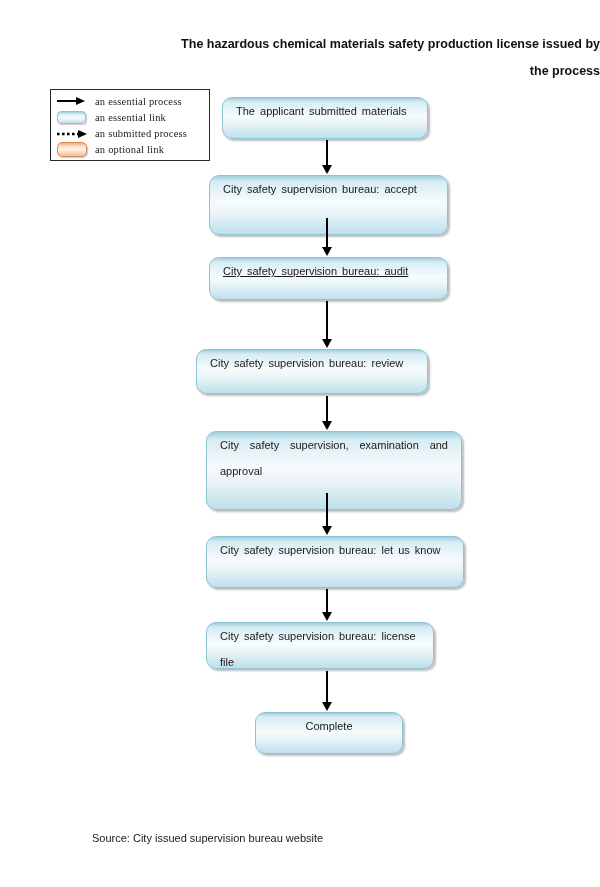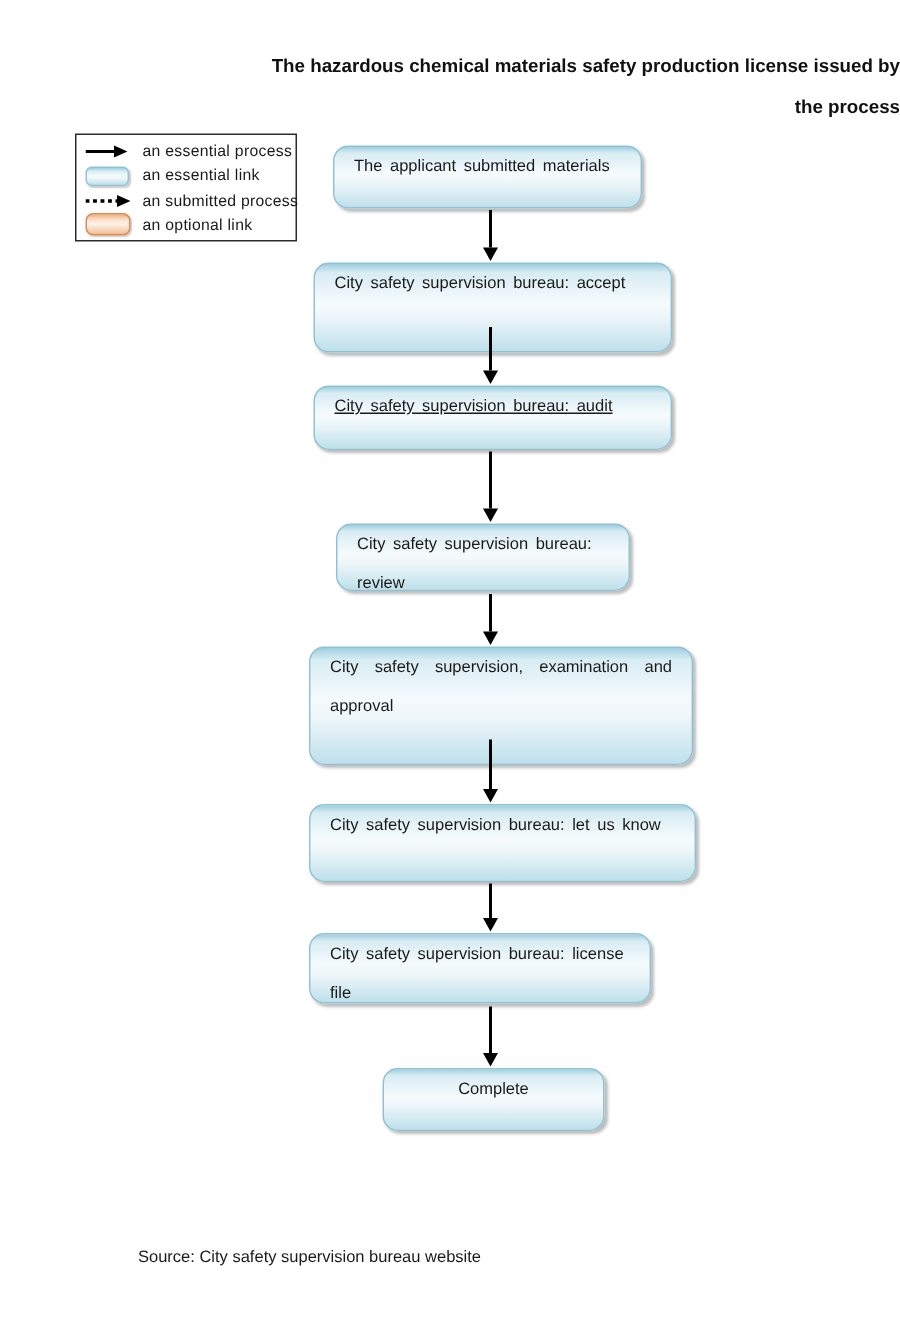--- a/index.html
+++ b/index.html
@@ -21,28 +21,29 @@
     font-size: 12.5px;
     font-weight: bold;
     color: #111111;
     line-height: 27px;
   }
   
   .legend {
     position: absolute;
     left: 50px;
     top: 89px;
-    width: 148px;
+    width: 160px;
     height: 72px;
     border: 1px solid #2b2b2b;
     background: #ffffff;
     padding: 3px 0 2px 6px;
     display: flex;
     flex-direction: column;
     justify-content: space-evenly;
+    font-family: Liberation Serif, serif;
   }
   .legend-row {
     display: flex;
     align-items: center;
     height: 16px;
   }
   .legend-icon {
     width: 34px;
     display: flex;
     align-items: center;
@@ -82,21 +83,21 @@
     font-size: 11px;
     color: #1a1a1a;
     padding: 0 13px;
     word-spacing: 2px;
     line-height: 26px;
   }
   .fbox > span { width: 100%; }
   .b1 { left: 222px; top: 97px;  width: 206px; height: 42px; }
   .b2 { left: 209px; top: 175px; width: 239px; height: 60px; }
   .b3 { left: 209px; top: 257px; width: 239px; height: 43px; text-decoration: underline; }
-  .b4 { left: 224px; top: 349px; width: 196px; height: 45px; }
+  .b4 { left: 196px; top: 349px; width: 232px; height: 45px; }
   .b5 { left: 206px; top: 431px; width: 256px; height: 79px; }
   .b5 > span { text-align: justify; }
   .b6 { left: 206px; top: 536px; width: 258px; height: 52px; }
   .b7 { left: 206px; top: 622px; width: 228px; height: 47px; }
   .b8 { left: 255px; top: 712px; width: 148px; height: 42px; }
   .b8 > span { text-align: center; }
   
   .arrow {
     position: absolute;
     width: 11px;
@@ -226,15 +227,15 @@
   </div>
   <div class="arrow a7">
       <span class="shaft"></span>
       <span class="head"></span>
     </div>
 
   <div class="fbox b8">
     <span>Complete</span>
   </div>
 
-  <div class="source">Source: City safety supervision bureau website</div>
+  <div class="source">Source: City issued supervision bureau website</div>
 
 </div>
 
 </body></html>

